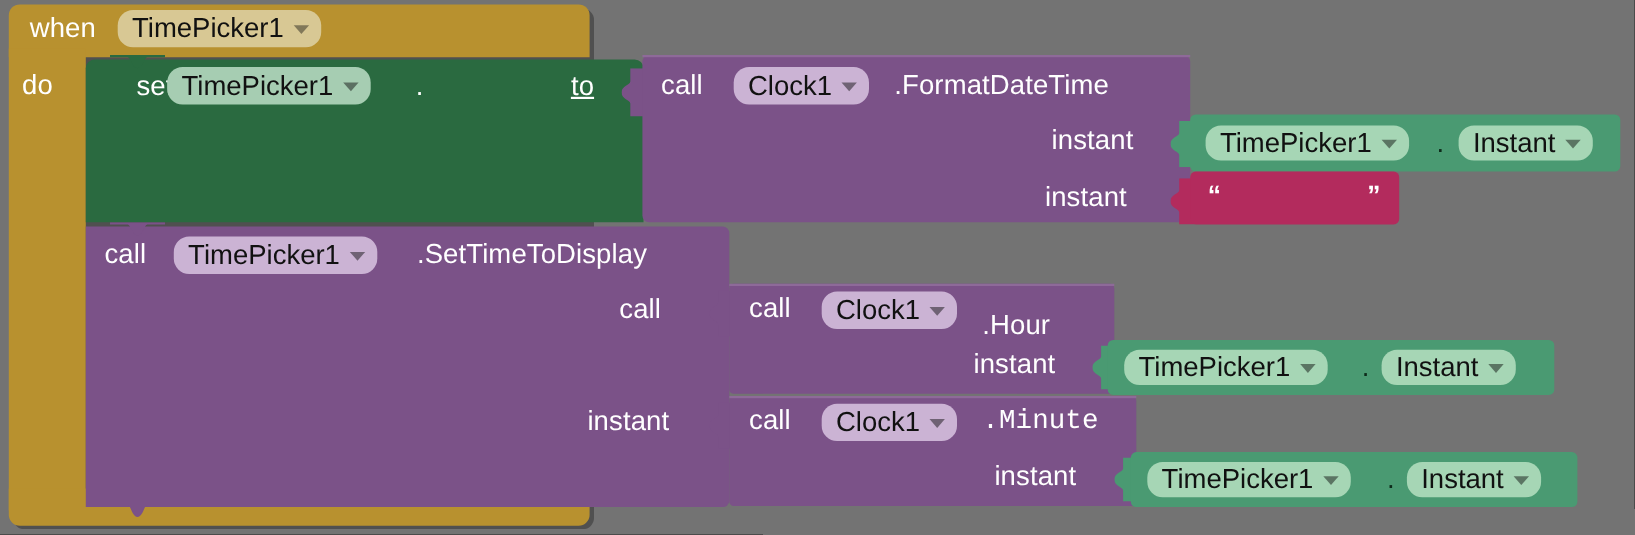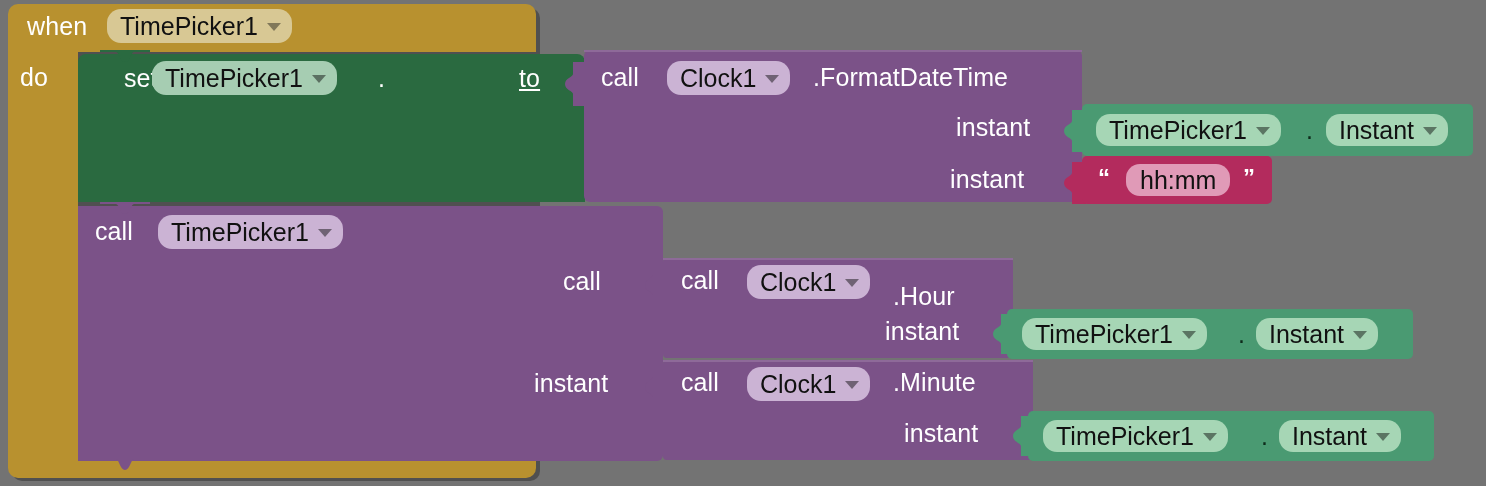--- a/index.html
+++ b/index.html
@@ -130,42 +130,40 @@
     <span class="ftxt">TimePicker1</span>
     <span class="caret"></span>
   </div>
   <div class="field f-getter" style="left:1326px;top:114px;height:32px;">
     <span class="ftxt">Instant</span>
     <span class="caret"></span>
   </div>
 
   <div class="blk pink" style="left:1082px;top:156px;width:190px;height:48px;border-radius:5px;"></div>
   <div class="quote" style="left:1098px;top:166px;">“</div>
-  <div class="field f-pink" style="left:1126px;top:164px;height:32px;padding:0 14px;">
-    <span class="ftxt">hh:mm</span>
-  </div>
   <div class="quote" style="left:1243px;top:166px;">”</div>
 
   <div class="blk purple" style="left:78px;top:206px;width:585px;height:255px;border-radius:0 6px 6px 0;"></div>
 
   <svg class="notch" style="left:100px;top:202px;" width="50" height="14" viewBox="0 0 50 14">
     <path d="M0,0 L50,0 L50,2 L34,2 C31,2 30,12 25,12 C20,12 19,2 16,2 L0,2 Z" fill="#7b5288"></path>
   </svg>
 
   <svg class="notch" style="left:100px;top:459px;" width="50" height="14" viewBox="0 0 50 14">
     <path d="M0,0 L16,0 C19,0 20,11 25,11 C30,11 31,0 34,0 L50,0 L50,2 L0,2 Z" fill="#7b5288"></path>
   </svg>
 
   <div class="lbl" style="left:95px;top:219px;">call</div>
 
   <div class="field f-purple" style="left:158px;top:215px;height:34px;">
     <span class="ftxt">TimePicker1</span>
     <span class="caret"></span>
   </div>
 
+  <div class="lbl" style="left:379px;top:219px;">.SetTimeToDisplay</div>
 
   <div class="lbl" style="left:563px;top:269px;">call</div>
   <svg class="notch" style="left:645px;top:264px;" width="22" height="42" viewBox="0 0 22 42">
     <path d="M22,0 L8,0 L8,11 C8,14 0,15 0,21 C0,27 8,28 8,31 L8,42 L22,42 Z" fill="#7b5288"></path>
   </svg>
 
   <div class="lbl" style="left:534px;top:371px;">instant</div>
   <svg class="notch" style="left:645px;top:366px;" width="22" height="42" viewBox="0 0 22 42">
     <path d="M22,0 L8,0 L8,11 C8,14 0,15 0,21 C0,27 8,28 8,31 L8,42 L22,42 Z" fill="#7b5288"></path>
   </svg>
@@ -202,21 +200,21 @@
   <div class="blk purple" style="left:663px;top:360px;width:370px;height:100px;border-radius:4px;"></div>
   <div class="blk purple-line" style="left:663px;top:360px;width:370px;height:2px;"></div>
 
   <div class="lbl" style="left:681px;top:370px;">call</div>
 
   <div class="field f-purple" style="left:747px;top:367px;height:34px;">
     <span class="ftxt">Clock1</span>
     <span class="caret"></span>
   </div>
 
-  <div class="lbl" style="left:893px;top:370px;">.Minute</div>
+  <div class="lbl" style="left:893px;top:370px;font-family:Liberation Mono, monospace;">.Minute</div>
 
   <div class="lbl" style="left:904px;top:421px;">instant</div>
   <svg class="notch" style="left:1013px;top:416px;" width="22" height="40" viewBox="0 0 22 40">
     <path d="M22,0 L8,0 L8,10 C8,13 0,14 0,20 C0,26 8,27 8,30 L8,40 L22,40 Z" fill="#4a9a72"></path>
   </svg>
 
   <div class="blk getter" style="left:1028px;top:411px;width:406px;height:50px;border-radius:5px;"></div>
   <div class="lbl dot" style="left:1261px;top:424px;color:#0d2a1a;">.</div>
 
   <div class="field f-getter" style="left:1043px;top:420px;height:32px;">

